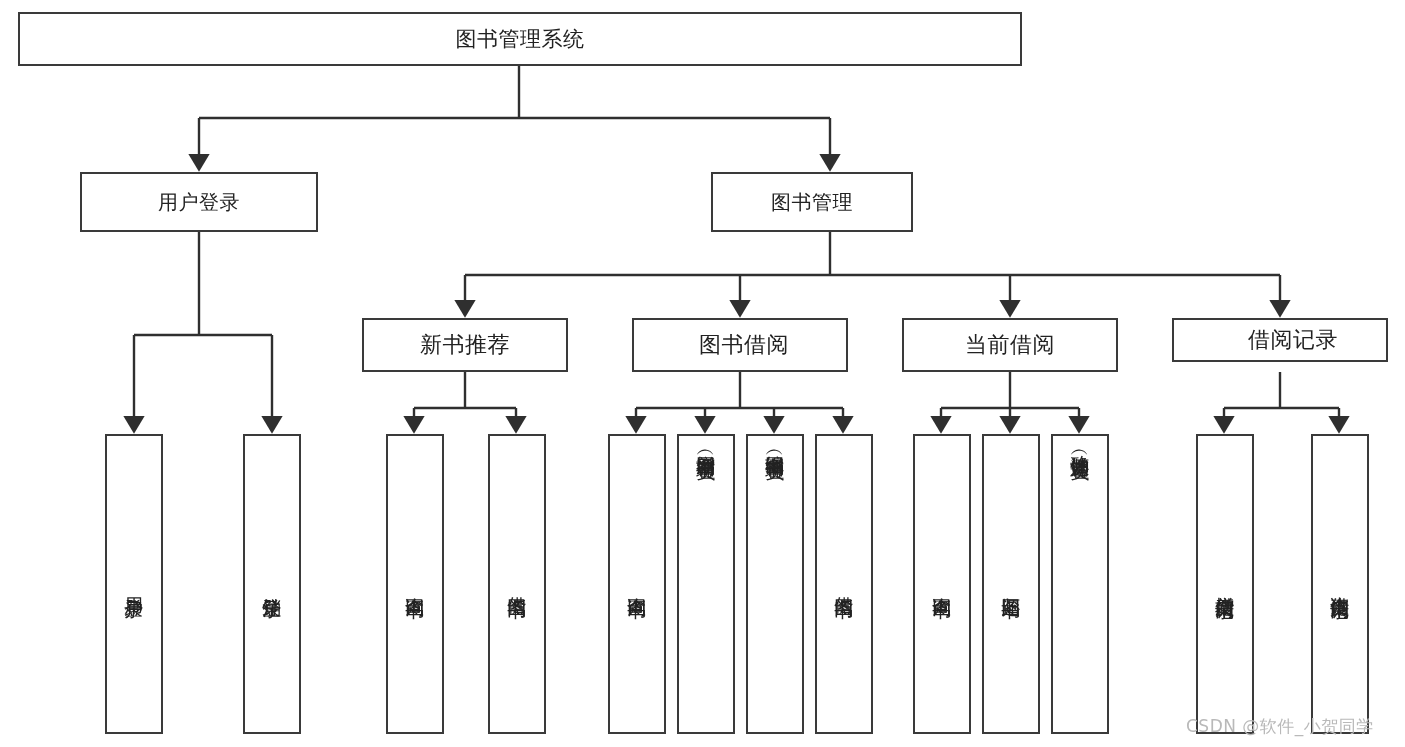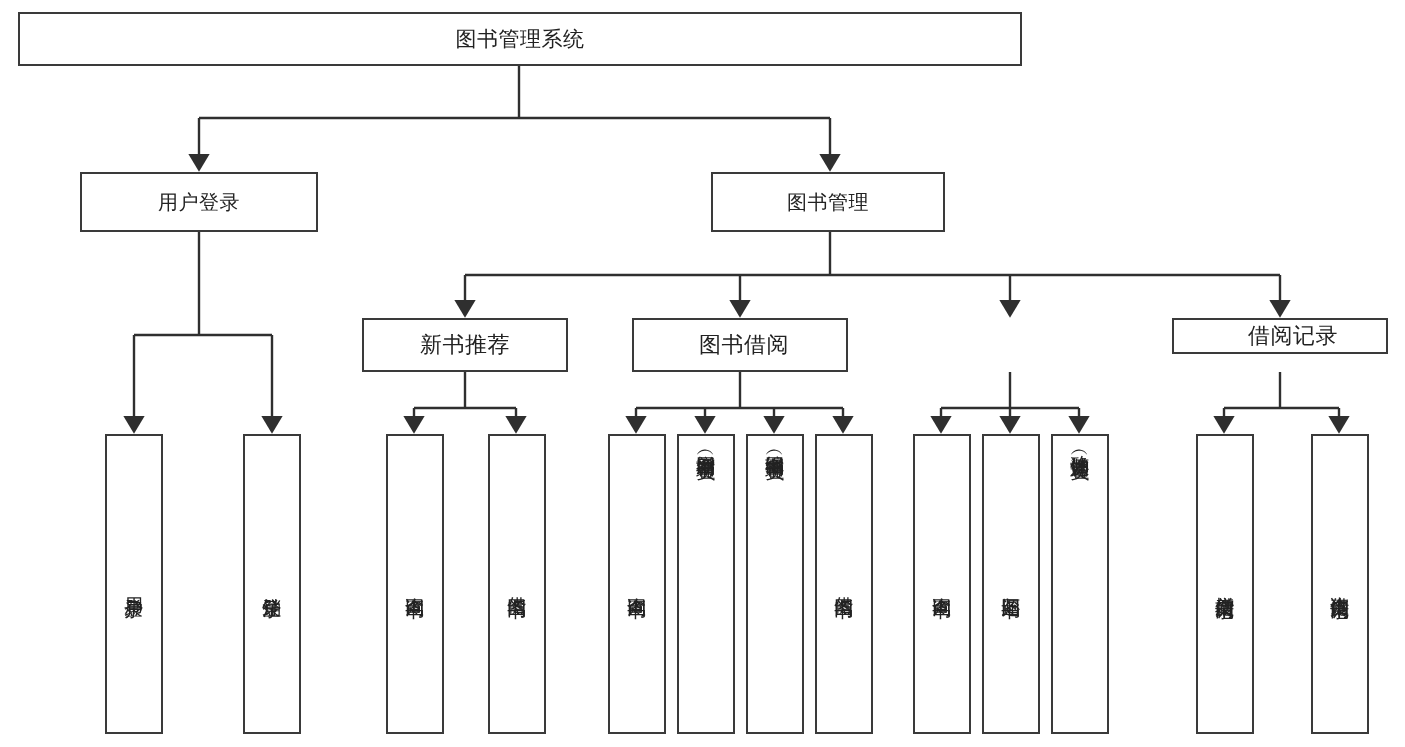--- a/index.html
+++ b/index.html
@@ -125,31 +125,34 @@
     </g>
   </svg>
 
   <div class="node root" style="left:18px; top:12px; width:1004px; height:54px;">
     <span class="node-label">图书管理系统</span>
   </div>
 
   <div class="node level2" style="left:80px; top:172px; width:238px; height:60px;">
     <span class="node-label">用户登录</span>
   </div>
-  <div class="node level2" style="left:711px; top:172px; width:234px; height:60px;">
+  <div class="node level2" style="left:711px; top:172px; width:202px; height:60px;">
     <span class="node-label">图书管理</span>
   </div>
 
   <div class="node level3" style="left:362px; top:318px; width:206px; height:54px;">
     <span class="node-label">新书推荐</span>
   </div>
   <div class="node level3" style="left:632px; top:318px; width:216px; height:54px;padding-left:8px;">
     <span class="node-label">图书借阅</span>
   </div>
-  <div class="node level3" style="left:1172px; top:318px; width:216px; height:36px;padding-left:26px;">
+  <div class="node level3" style="left:902px; top:318px; width:216px; height:54px;">
+    <span class="node-label">当前借阅</span>
+  </div>
+  <div class="node level3" style="left:1172px; top:318px; width:216px; height:44px;padding-left:26px;">
     <span class="node-label">借阅记录</span>
   </div>
 
   <div class="node leaf center-text" style="left:105px; top:434px; width:58px; height:300px;">
     <span class="node-label">用户登录</span>
   </div>
   <div class="node leaf center-text" style="left:243px; top:434px; width:58px; height:300px;">
     <span class="node-label">注销登录</span>
   </div>
 
@@ -183,14 +186,15 @@
     <span class="node-label">确认归还（管理员）</span>
   </div>
 
   <div class="node leaf center-text" style="left:1196px; top:434px; width:58px; height:300px;">
     <span class="node-label">新增借阅记录</span>
   </div>
   <div class="node leaf center-text" style="left:1311px; top:434px; width:58px; height:300px;">
     <span class="node-label">查询借阅记录</span>
   </div>
 
+  <div class="watermark" style="left:1186px; top:715px;">CSDN @软件_小贺同学</div>
 
 </div>
 
 </body></html>

